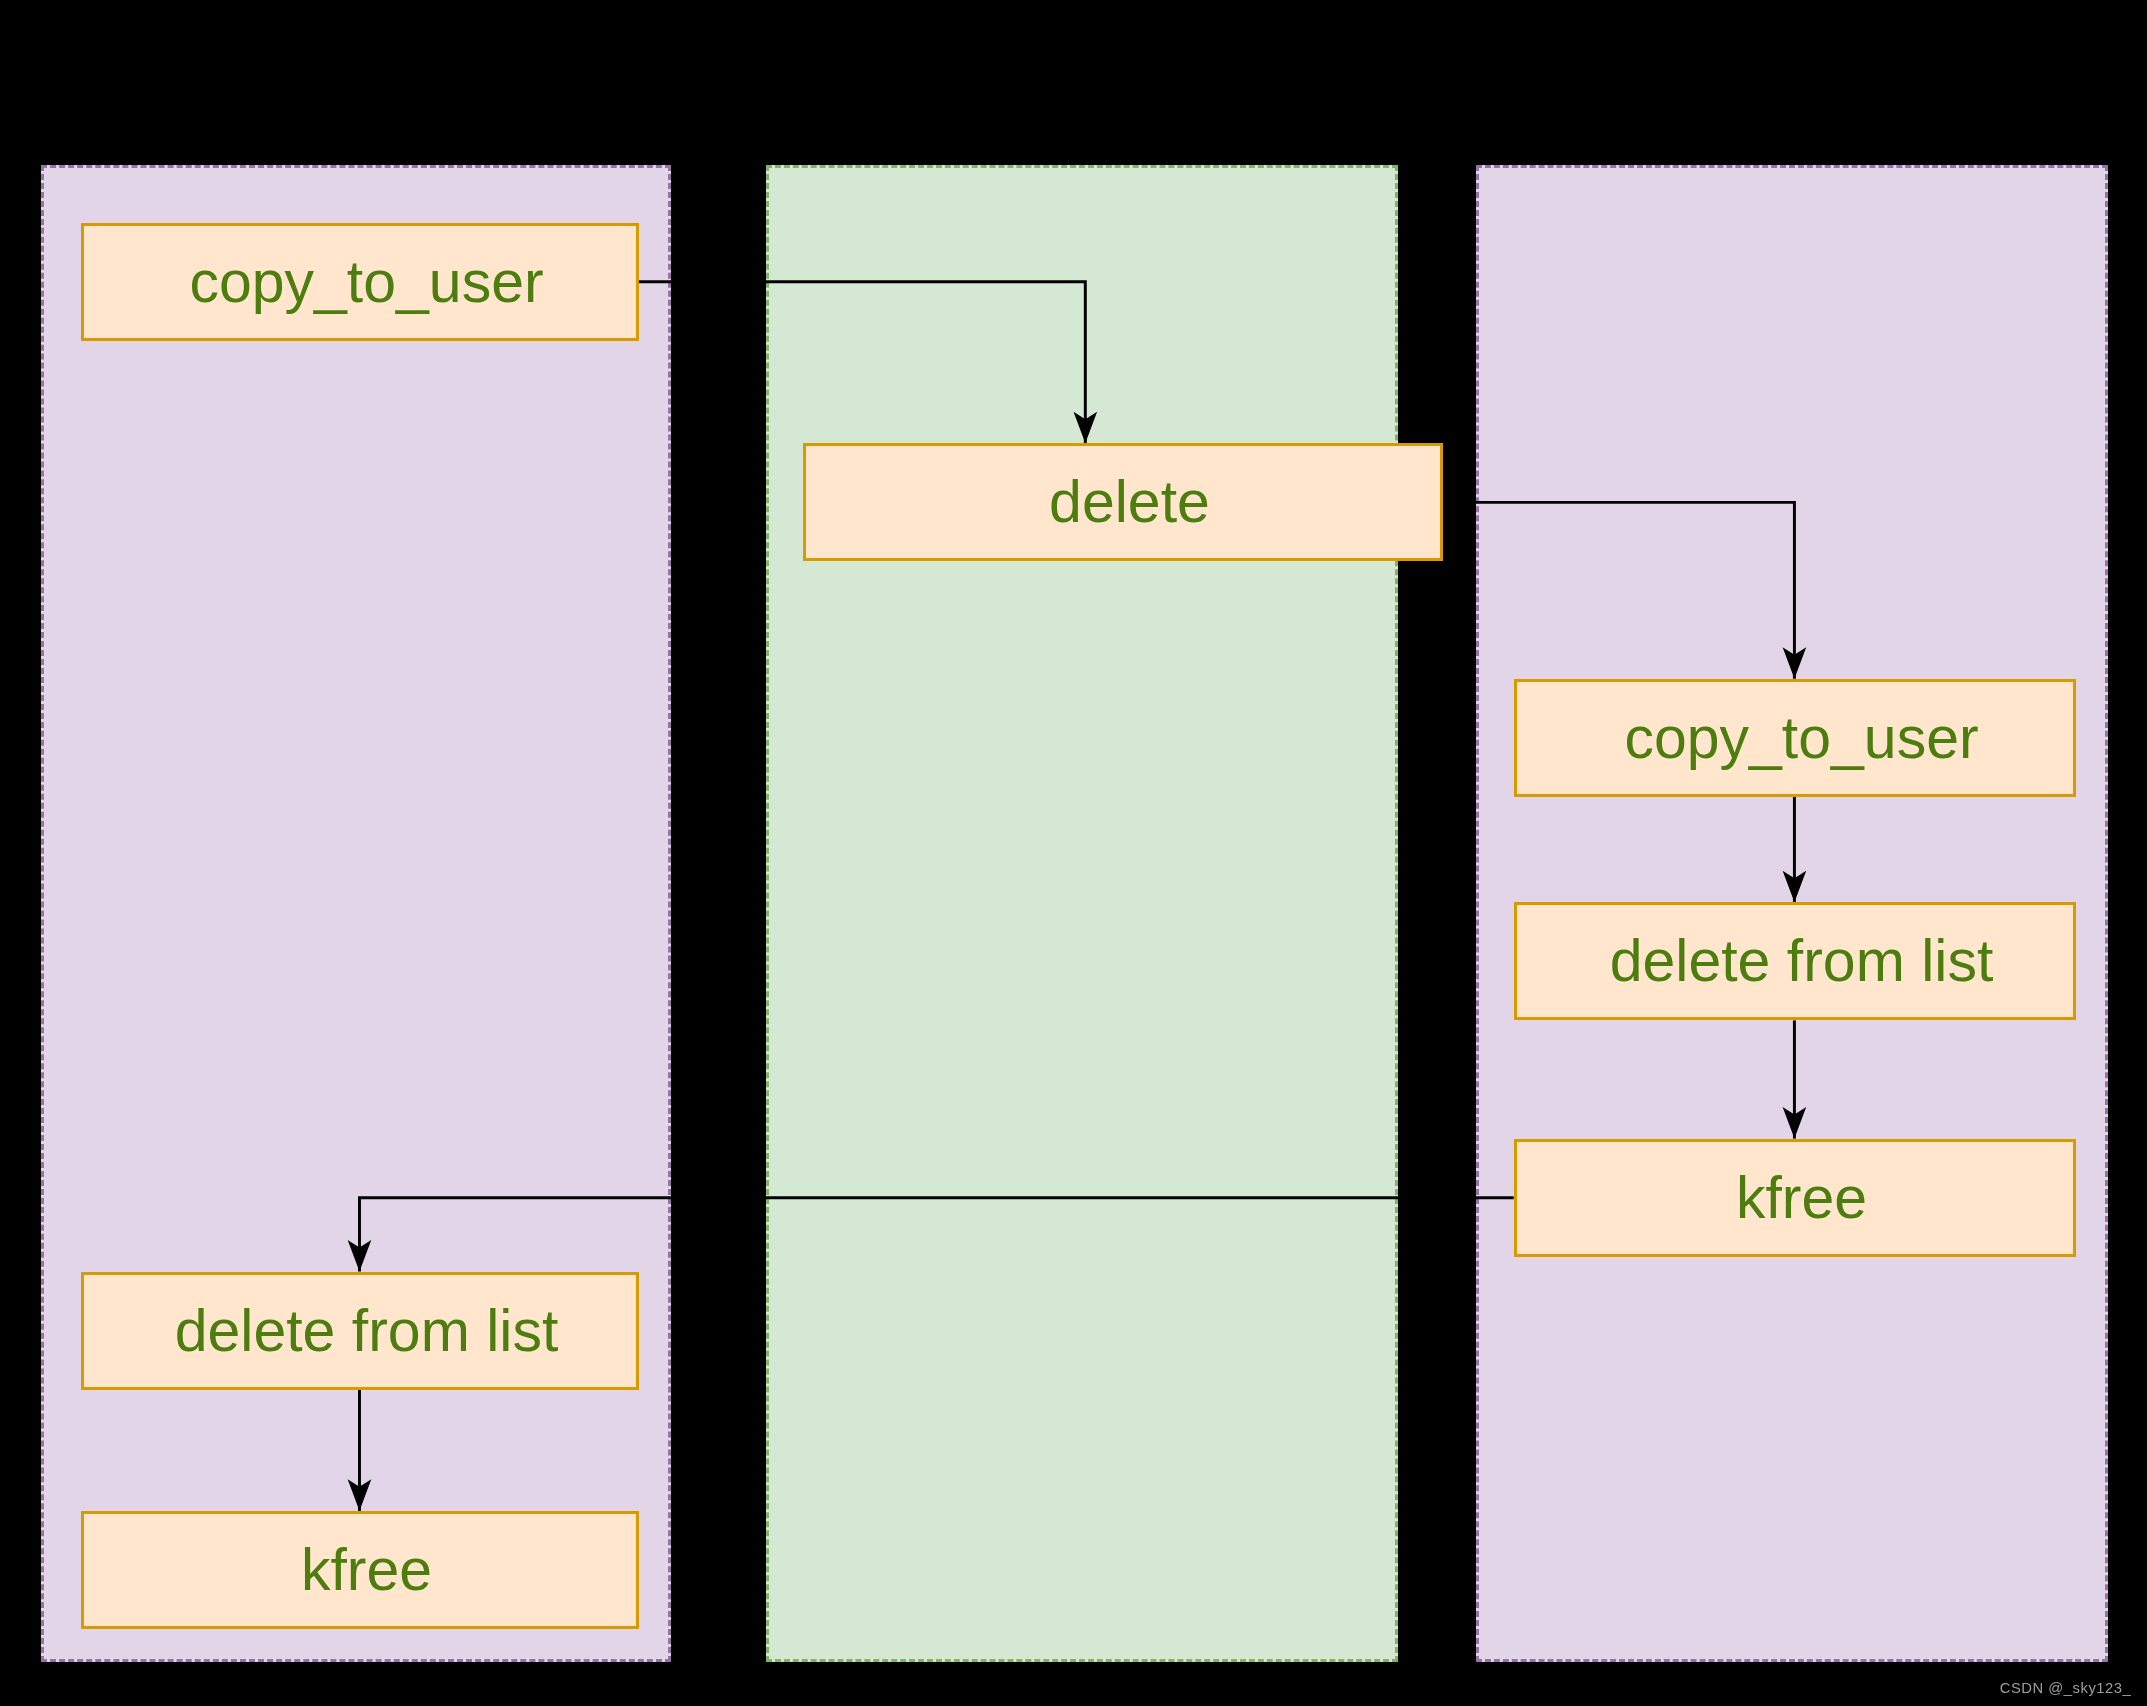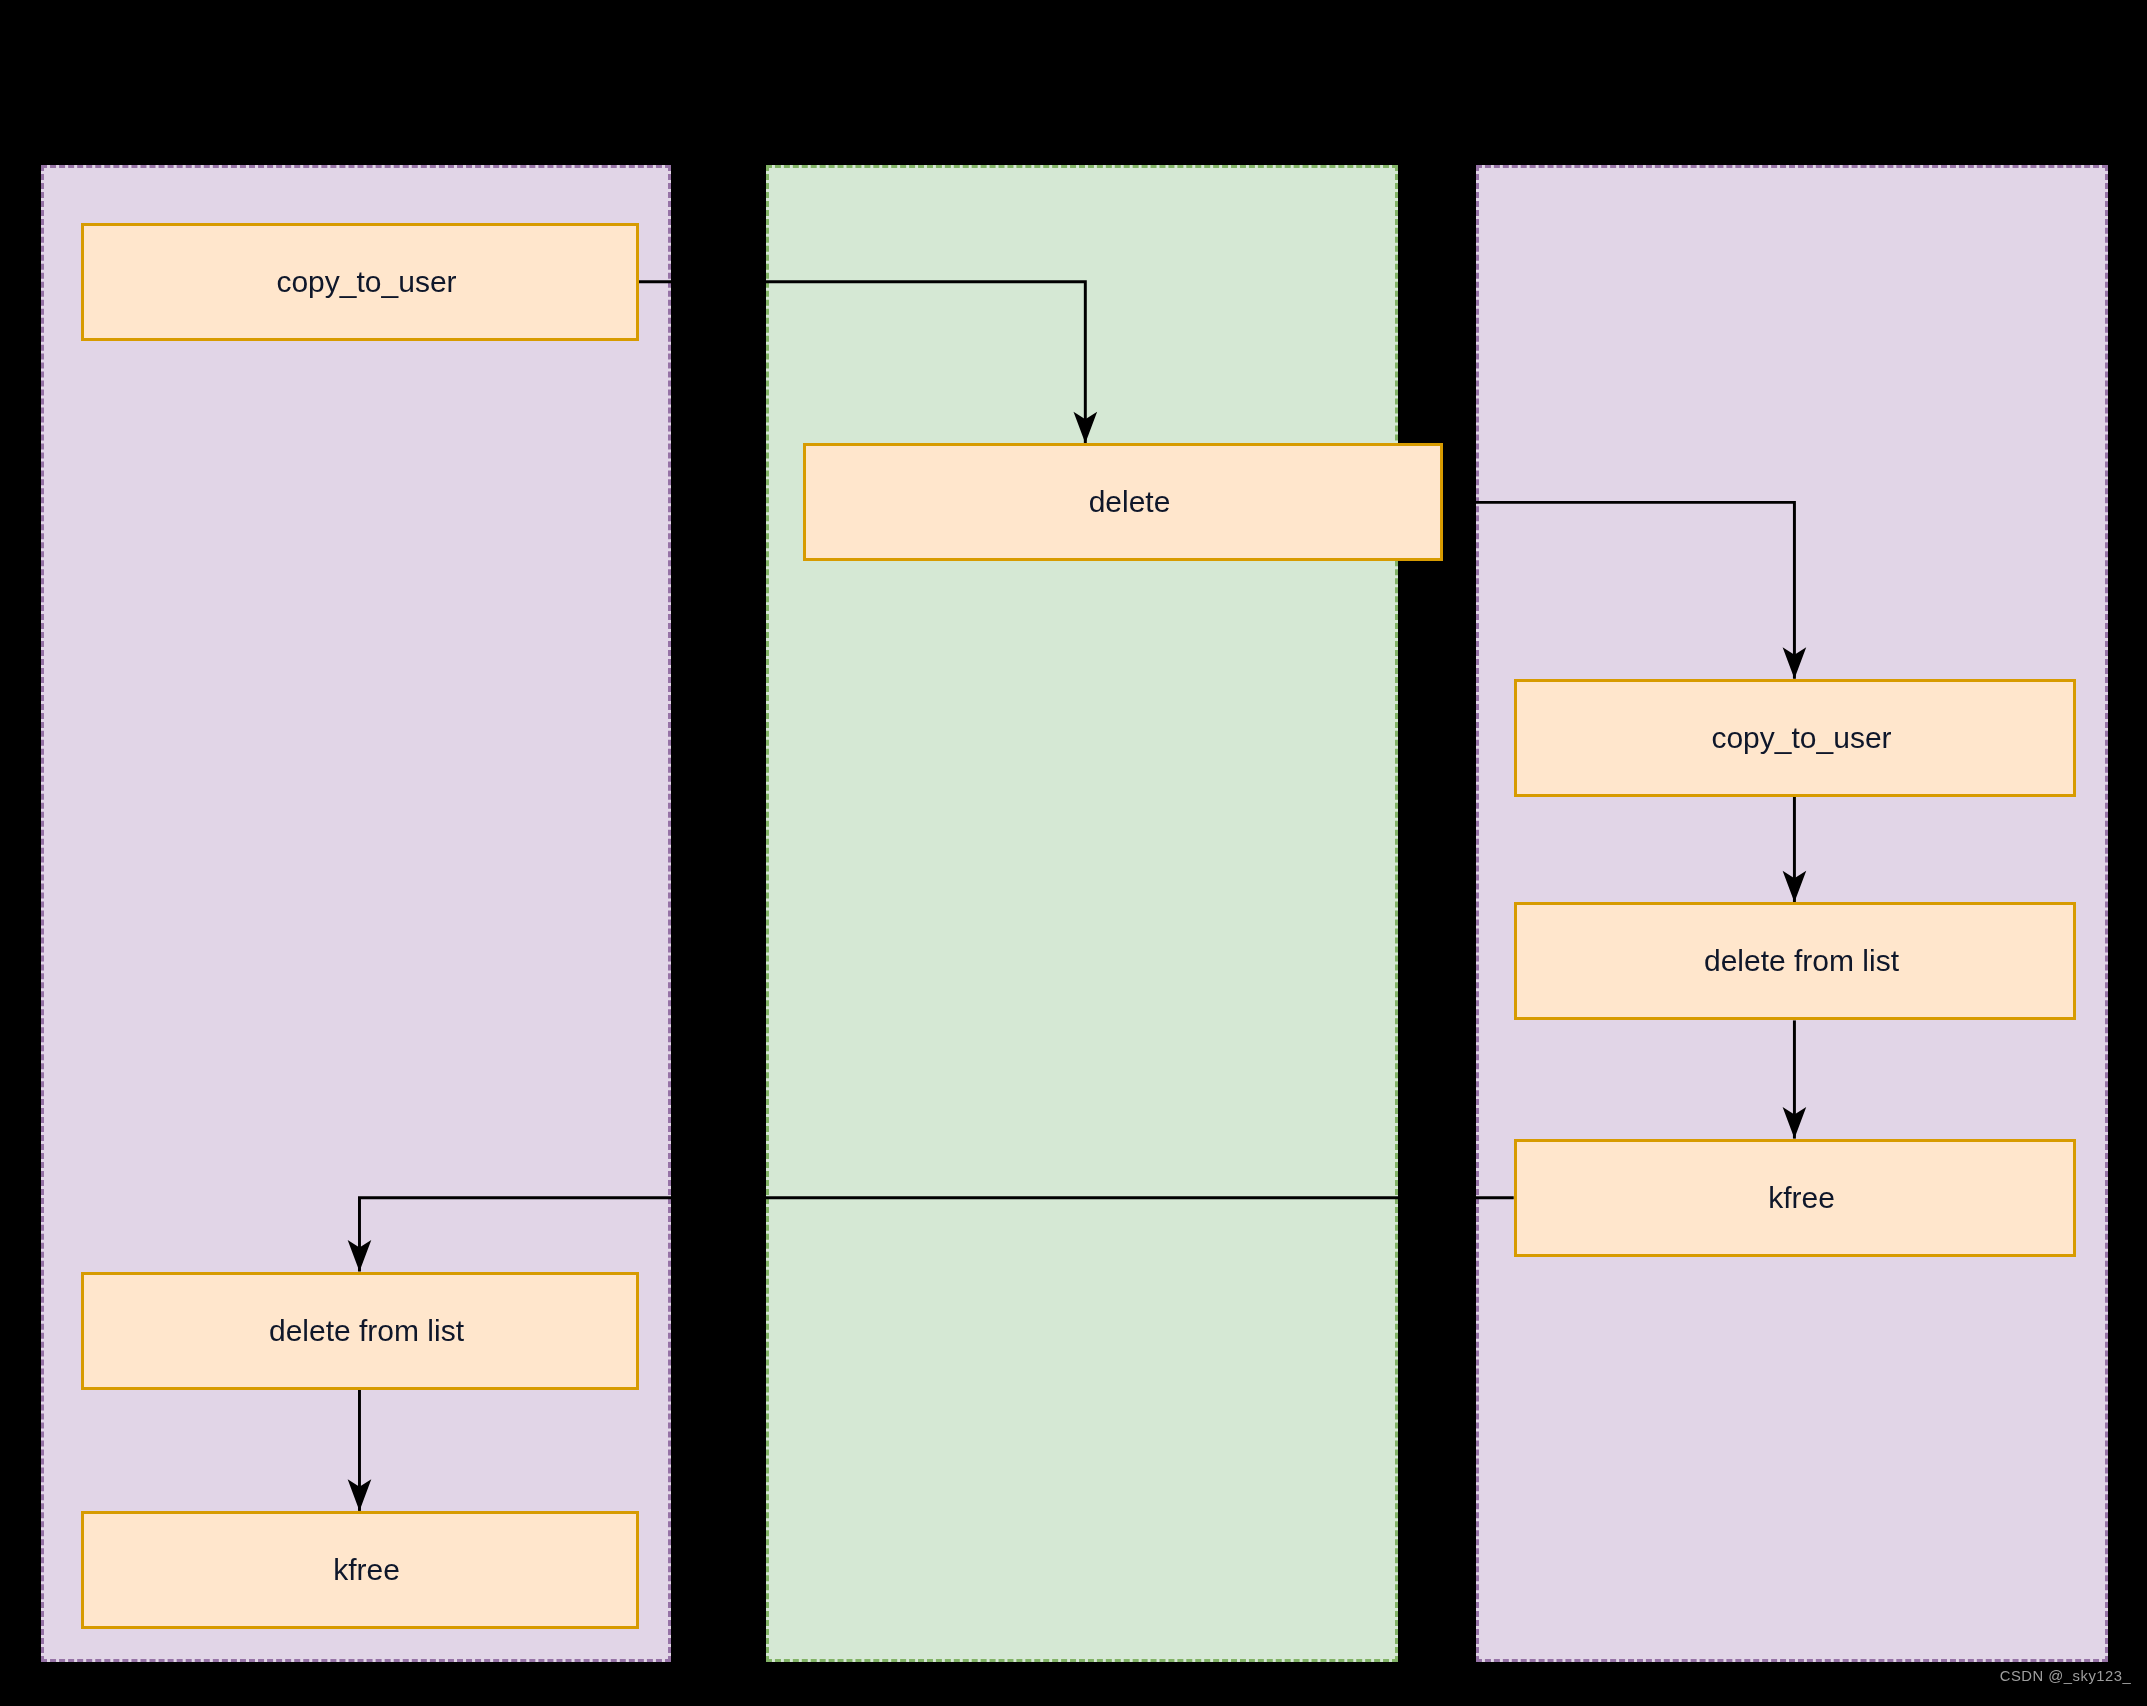--- a/index.html
+++ b/index.html
@@ -35,22 +35,22 @@
   .lane-right  { left: 1476px; width: 632px; }
 
   .node {
     position: absolute;
     box-sizing: border-box;
     background: #ffe6cc;
     border: 3.9px solid #d79b00;
     display: flex;
     align-items: center;
     justify-content: center;
-    font-size: 30px;
-    color: #0f172a;
+    font-size: 59px;
+    color: #4d7c0f;
     text-align: center;
     white-space: nowrap;
     padding-left: 13px;
   }
   .node-left-copy  { left: 81px;   top: 223px;  width: 558px; height: 118px; }
   .node-mid-delete { left: 803px;  top: 443px;  width: 640px; height: 118px; }
   .node-right-copy { left: 1514px; top: 679px;  width: 562px; height: 118px; }
   .node-right-dfl  { left: 1514px; top: 902px;  width: 562px; height: 118px; }
   .node-right-kfree{ left: 1514px; top: 1139px; width: 562px; height: 118px; }
   .node-left-dfl   { left: 81px;   top: 1272px; width: 558px; height: 118px; }
@@ -65,21 +65,21 @@
     pointer-events: none;
   }
   svg.arrows path.edge {
     stroke: #000000;
     stroke-width: 3;
     fill: none;
   }
   .watermark {
     position: absolute;
     right: 15.8px;
-    bottom: 22px;
+    bottom: 10px;
     font-size: 14.8px;
     color: #9e9e9e;
     letter-spacing: 0.5px;
   }
 </style>
 </head>
 <body>
 
 <div class="canvas">
 

